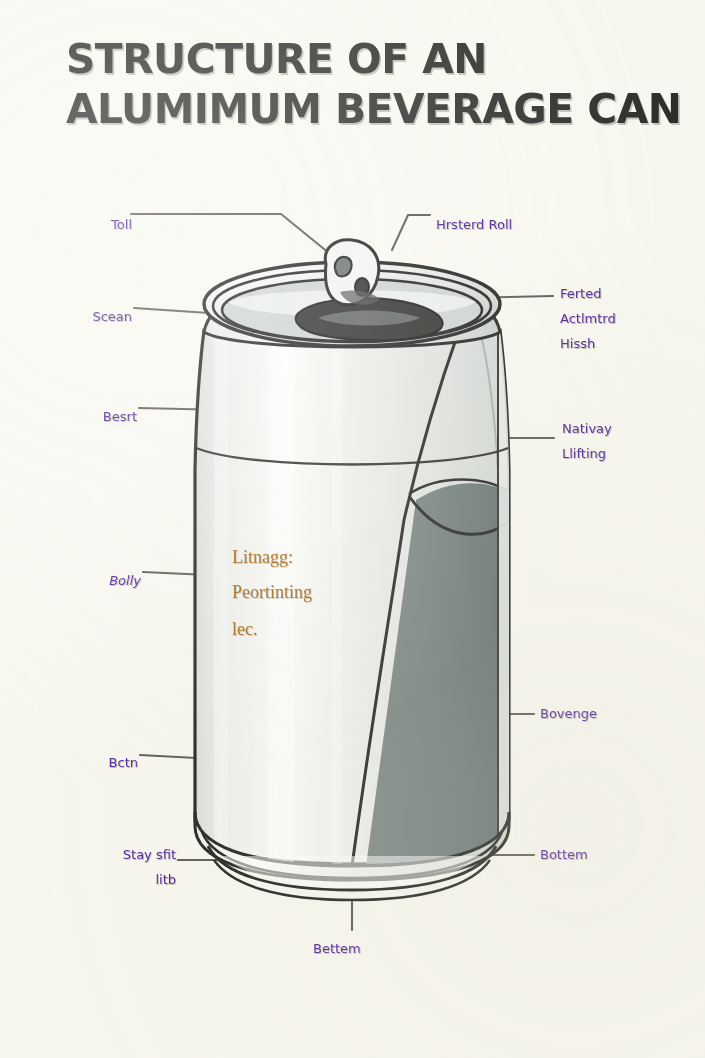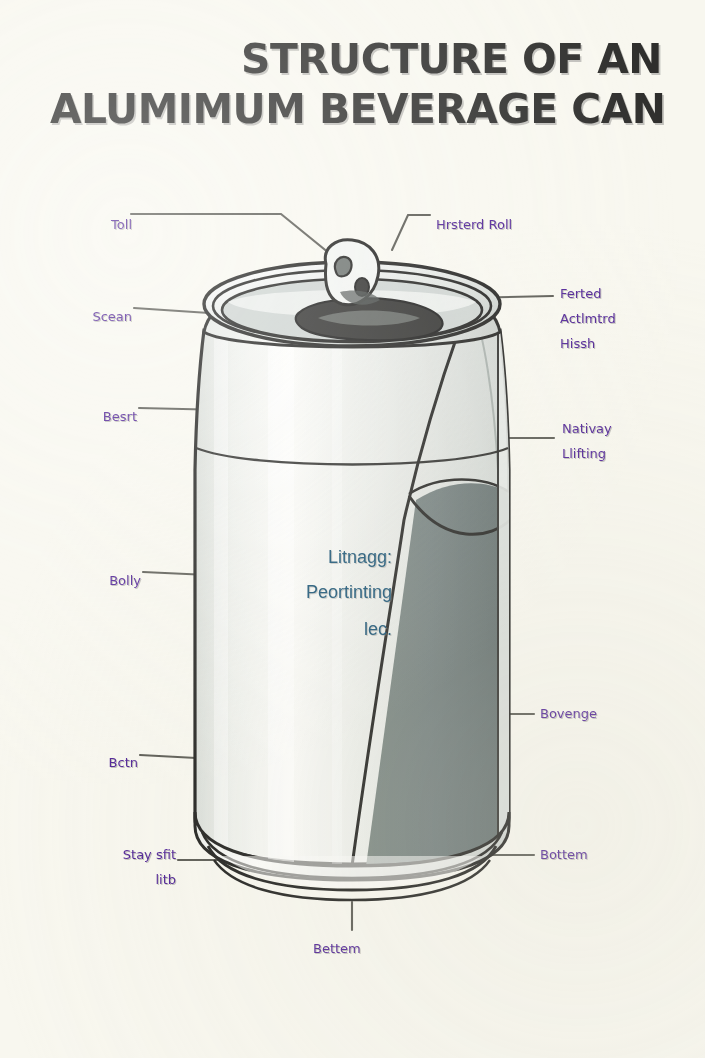--- a/index.html
+++ b/index.html
@@ -15,24 +15,23 @@
     position: relative;
   }
   #root {
     position: absolute;
     inset: 0;
     width: 705px;
     height: 1058px;
   }
   .title-block {
     position: absolute;
-    left: 50px;
+    left: 66px;
     top: 34px;
     width: 600px;
-    text-align: right;
   }
   .title-line {
     font-family: "DejaVu Sans", sans-serif;
     font-weight: 800;
     font-size: 40px;
     line-height: 50px;
     letter-spacing: -0.5px;
     color: #2e2e2c;
     text-shadow: 1.5px 1.5px 0 rgba(70,70,68,0.30);
     white-space: nowrap;
@@ -50,25 +49,25 @@
     font-size: 13px;
     line-height: 25px;
     color: #4c1d95;
     text-shadow: 1px 1px 0 rgba(120,120,115,0.45);
     white-space: pre;
   }
   .lbl.right { text-align: left; }
   .lbl.left  { text-align: right; }
   .can-text {
     position: absolute;
-    font-family: Liberation Sans, sans-serif;
+    font-family: Liberation Serif, serif;
     font-size: 18px;
     line-height: 28px;
-    color: #0c4a6e;
-    text-align: right;
+    color: #a16207;
+    text-align: left;
     text-shadow: 1px 1px 0 rgba(130,130,125,0.4);
     white-space: pre;
   }
   .grain {
     position: absolute;
     inset: 0;
     pointer-events: none;
     background:
       radial-gradient(circle at 18% 22%, rgba(255,255,255,0.45) 0%, rgba(255,255,255,0) 55%),
       radial-gradient(circle at 82% 78%, rgba(226,224,210,0.35) 0%, rgba(255,255,255,0) 60%);
@@ -230,21 +229,21 @@
       <path d="M202,832 C 214,862 266,878 352,878 C 438,878 490,862 502,832" fill="none" stroke="#1c1c1a" stroke-width="2.6"></path>
       <path d="M208,846 C 222,874 272,890 352,890 C 432,890 482,874 496,846" fill="none" stroke="#1c1c1a" stroke-width="2.8"></path>
       <path d="M214,860 C 232,886 280,900 352,900 C 424,900 472,886 490,860" fill="none" stroke="#1c1c1a" stroke-width="2.4"></path>
       <path d="M222,856 C 248,878 300,888 352,888 C 404,888 456,878 482,856" fill="#fbfbf9" opacity="0.55" stroke="none"></path>
     </g>
   </svg>
 
   <div class="lbl left" style="left:40px;  top:212px;  width:92px;">Toll</div>
   <div class="lbl left" style="left:20px;  top:304px;  width:112px;">Scean</div>
   <div class="lbl left" style="left:20px;  top:404px;  width:117px;">Besrt</div>
-  <div class="lbl left" style="left:20px;  top:568px;  width:121px;">Bolly</div>
+  <div class="lbl left" style="left:20px;  top:568px;  width:121px;font-style:italic;">Bolly</div>
   <div class="lbl left" style="left:20px;  top:750px;  width:118px;text-align:right;">Bctn</div>
   <div class="lbl left" style="left:20px;  top:820px;  width:156px;margin-top:22px;">Stay sfit
 litb</div>
 
   <div class="lbl right" style="left:436px; top:212px;">Hrsterd Roll</div>
   <div class="lbl right" style="left:560px; top:281px;">Ferted
 Actlmtrd
 Hissh</div>
   <div class="lbl right" style="left:562px; top:416px;">Nativay
 Llifting</div>

